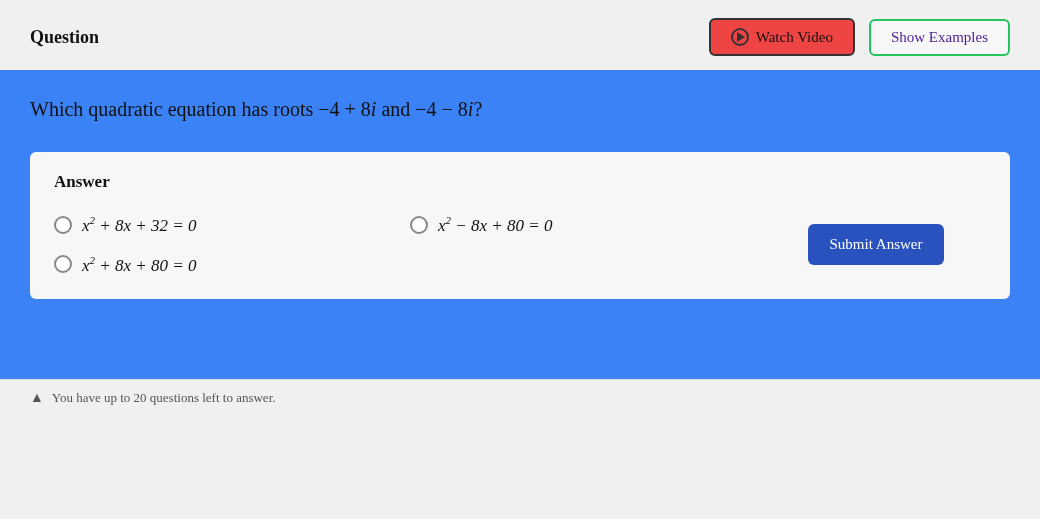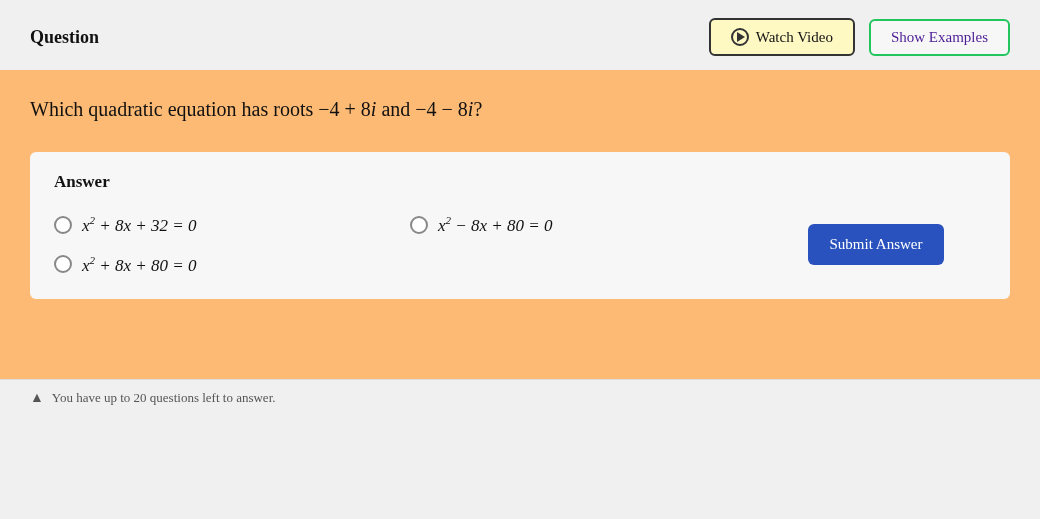--- a/index.html
+++ b/index.html
@@ -46,21 +46,21 @@
       gap: 14px;
     }
 
     .watch-video-btn {
       display: flex;
       align-items: center;
       gap: 7px;
       border: 2px solid #333;
       border-radius: 6px;
       padding: 8px 20px;
-      background: #fef9c3;
+      background: #ef4444;
       font-size: 15px;
       font-family: Georgia, serif;
       color: #111;
       cursor: pointer;
     }
 
     .play-icon {
       width: 18px;
       height: 18px;
       border: 2px solid #333;
@@ -85,21 +85,21 @@
       border-radius: 6px;
       padding: 8px 20px;
       background: #f7f7f7;
       font-size: 15px;
       font-family: Georgia, serif;
       color: #4c1d95;
       cursor: pointer;
     }
 
     .main-content {
-      background-color: #fdba74;
+      background-color: #3b82f6;
       margin: 0 0 0 0;
       flex: 1;
       padding: 24px 30px 20px 30px;
     }
 
     .question-text {
       font-size: 20px;
       color: #111;
       font-family: Georgia, serif;
       margin-bottom: 28px;

